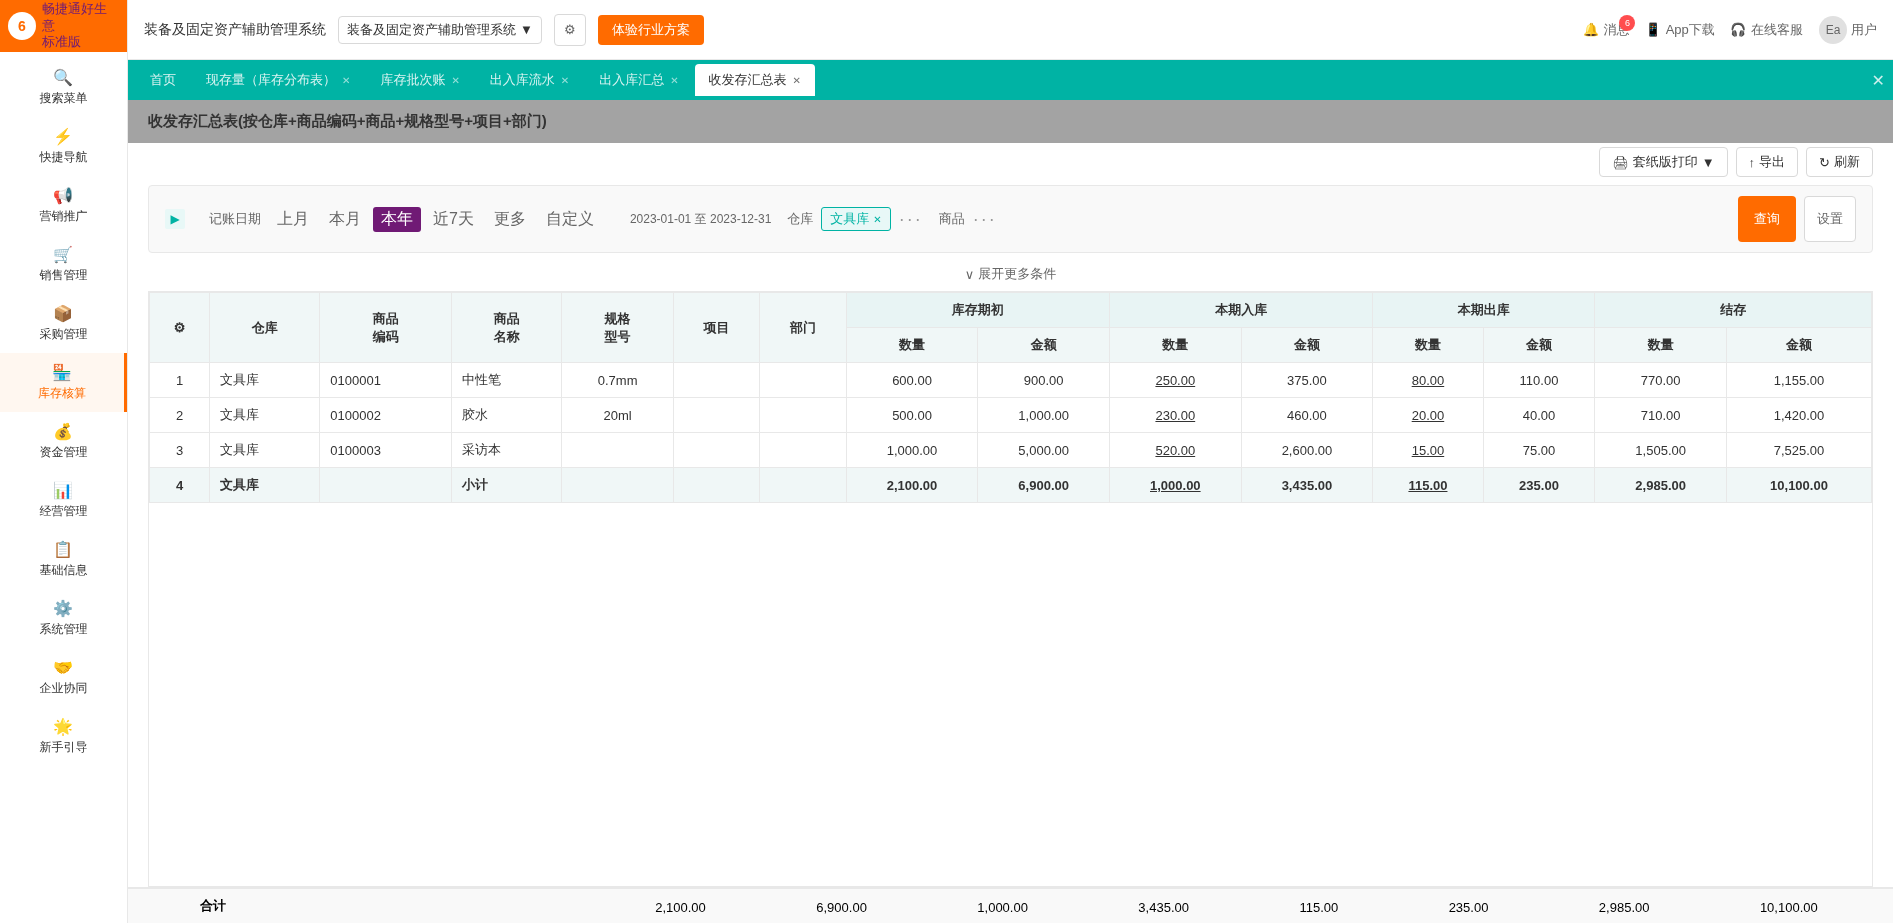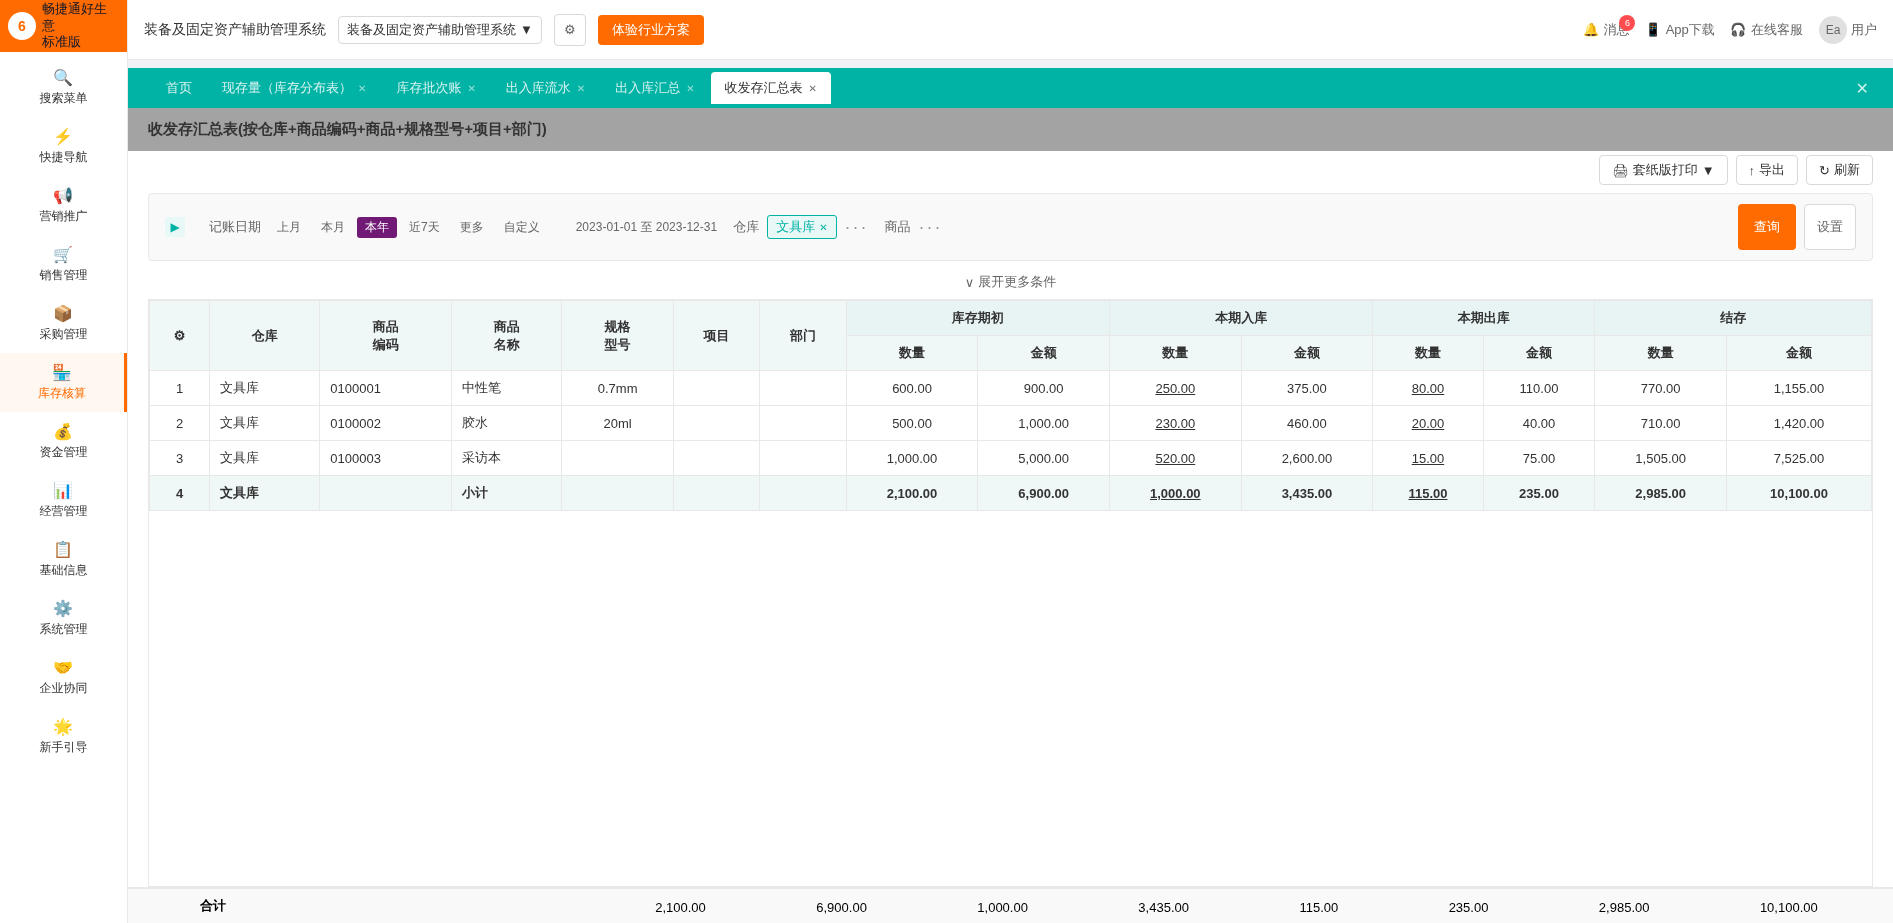--- a/index.html
+++ b/index.html
@@ -2,21 +2,21 @@
 <html><head>
   <meta charset="utf-8">
   <style>
     * { box-sizing: border-box; margin: 0; padding: 0; font-family: 'Microsoft YaHei', Arial, sans-serif; font-size: 13px; }
     body { background: #f0f2f5; display: flex; height: 923px; overflow: hidden; }
 
     
     .sidebar { width: 128px; background: #fff; display: flex; flex-direction: column; border-right: 1px solid #e8e8e8; flex-shrink: 0; }
     .sidebar-logo { background: #ff6b00; padding: 10px 8px; display: flex; align-items: center; gap: 6px; height: 52px; }
     .sidebar-logo-icon { width: 28px; height: 28px; background: #fff; border-radius: 50%; display: flex; align-items: center; justify-content: center; color: #ff6b00; font-weight: bold; font-size: 14px; flex-shrink: 0; }
-    .sidebar-logo-text { color: #0f172a; font-size: 12px; line-height: 1.3; }
+    .sidebar-logo-text { color: #701a75; font-size: 12px; line-height: 1.3; }
     .sidebar-nav { flex: 1; overflow-y: auto; padding: 6px 0; }
     .sidebar-item { display: flex; flex-direction: column; align-items: center; padding: 10px 4px; cursor: pointer; color: #333; transition: background 0.2s; position: relative; }
     .sidebar-item.active { background: #fff7f0; color: #ff6b00; border-right: 3px solid #ff6b00; }
     .sidebar-item-icon { font-size: 16px; margin-bottom: 3px; }
     .sidebar-item-label { font-size: 12px; text-align: center; }
 
     
     .main { flex: 1; display: flex; flex-direction: column; overflow: hidden; }
 
     
@@ -25,38 +25,38 @@
     .topbar-dropdown { border: 1px solid #d9d9d9; border-radius: 4px; padding: 4px 8px; font-size: 13px; color: #333; cursor: pointer; display: flex; align-items: center; gap: 4px; }
     .topbar-gear { width: 32px; height: 32px; border: 1px solid #d9d9d9; border-radius: 4px; display: flex; align-items: center; justify-content: center; cursor: pointer; color: #666; }
     .topbar-experience { background: #ff6b00; color: #fff; border: none; border-radius: 4px; padding: 6px 14px; cursor: pointer; font-size: 13px; }
     .topbar-spacer { flex: 1; }
     .topbar-actions { display: flex; align-items: center; gap: 16px; color: #666; font-size: 13px; }
     .topbar-action { display: flex; align-items: center; gap: 4px; cursor: pointer; position: relative; }
     .topbar-badge { background: #ff4d4f; color: #fff; border-radius: 50%; width: 16px; height: 16px; display: flex; align-items: center; justify-content: center; font-size: 9px; position: absolute; top: -6px; right: -6px; }
     .topbar-avatar { width: 28px; height: 28px; background: #e0e0e0; border-radius: 50%; display: flex; align-items: center; justify-content: center; color: #666; font-size: 12px; }
 
     
-    .tabs { background: #00b3a4; display: flex; align-items: center; height: 40px; padding: 0 24px; gap: 2px; margin-top: 8px; }
+    .tabs { background: #00b3a4; display: flex; align-items: center; height: 40px; padding: 0 8px; gap: 2px; }
     .tab { display: flex; align-items: center; gap: 6px; padding: 0 14px; height: 32px; border-radius: 4px 4px 0 0; cursor: pointer; color: rgba(255,255,255,0.85); font-size: 13px; white-space: nowrap; }
     .tab.active { background: #fff; color: #333; text-align: center; }
     .tab-close { font-size: 10px; color: inherit; opacity: 0.7; cursor: pointer; }
     .tabs-close-all { margin-left: auto; color: #fff; opacity: 0.8; cursor: pointer; font-size: 16px; }
 
     
     .content { flex: 1; background: #fff; display: flex; flex-direction: column; overflow: hidden; }
     .page-header { padding: 12px 20px 0; background: #a3a3a3; }
     .page-title { font-size: 15px; font-weight: 600; color: #333; margin-bottom: 12px; }
 
     
     .filter-bar { background: #f9f9f9; border: 1px solid #e8e8e8; border-radius: 4px; padding: 10px 16px; margin: 0 20px 8px; display: flex; align-items: center; gap: 16px; flex-wrap: wrap; }
     .filter-collapse-btn { background: #e8f8f7; border: none; color: #00b3a4; cursor: pointer; width: 20px; height: 20px; border-radius: 2px; display: flex; align-items: center; justify-content: center; font-size: 12px; margin-right: 8px; flex-shrink: 0; }
     .filter-group { display: flex; align-items: center; gap: 8px; }
     .filter-label { color: #666; font-size: 13px; white-space: nowrap; }
     .date-btns { display: flex; gap: 4px; align-items: center; }
-    .date-btn { padding: 2px 8px; border: none; background: transparent; color: #666; cursor: pointer; font-size: 12px; border-radius: 3px; }
+    .date-btn { padding: 2px 8px; border: none; background: transparent; color: #666; cursor: pointer; font-size: 16px; border-radius: 3px; }
     .date-btn.active { background: #701a75; color: #fff; border-radius: 3px; }
     .date-range { color: #666; font-size: 12px; margin-left: 20px; }
     .warehouse-tag { display: flex; align-items: center; gap: 4px; background: #e8f8f7; border: 1px solid #00b3a4; border-radius: 3px; padding: 2px 8px; color: #00b3a4; font-size: 12px; }
     .warehouse-tag-close { cursor: pointer; color: #00b3a4; font-size: 10px; }
     .filter-dots { color: #999; cursor: pointer; font-size: 18px; letter-spacing: 2px; }
 
     
     .expand-bar { text-align: center; padding: 4px 0 8px; margin: 0 20px; }
     .expand-btn { color: #666; font-size: 12px; cursor: pointer; background: none; border: none; display: inline-flex; align-items: center; gap: 4px; }
     .btn-print { display: flex; align-items: center; gap: 4px; padding: 5px 12px; border: 1px solid #d9d9d9; background: #fff; border-radius: 4px; cursor: pointer; color: #333; font-size: 13px; }

